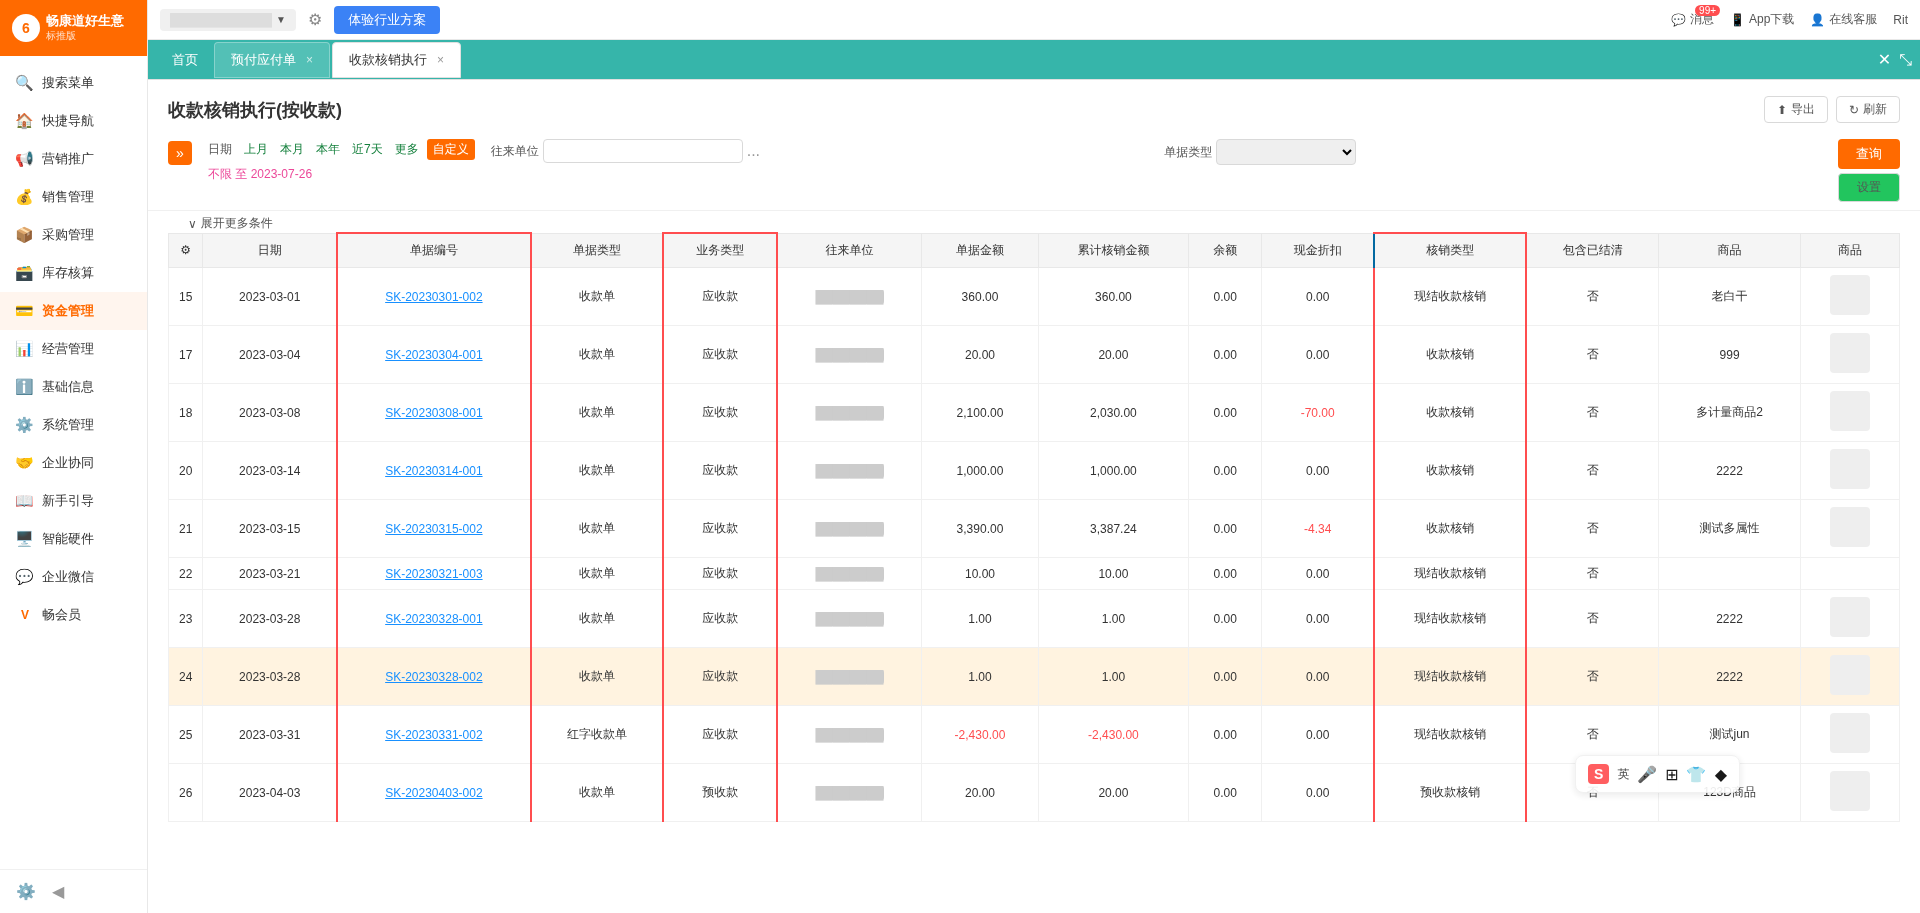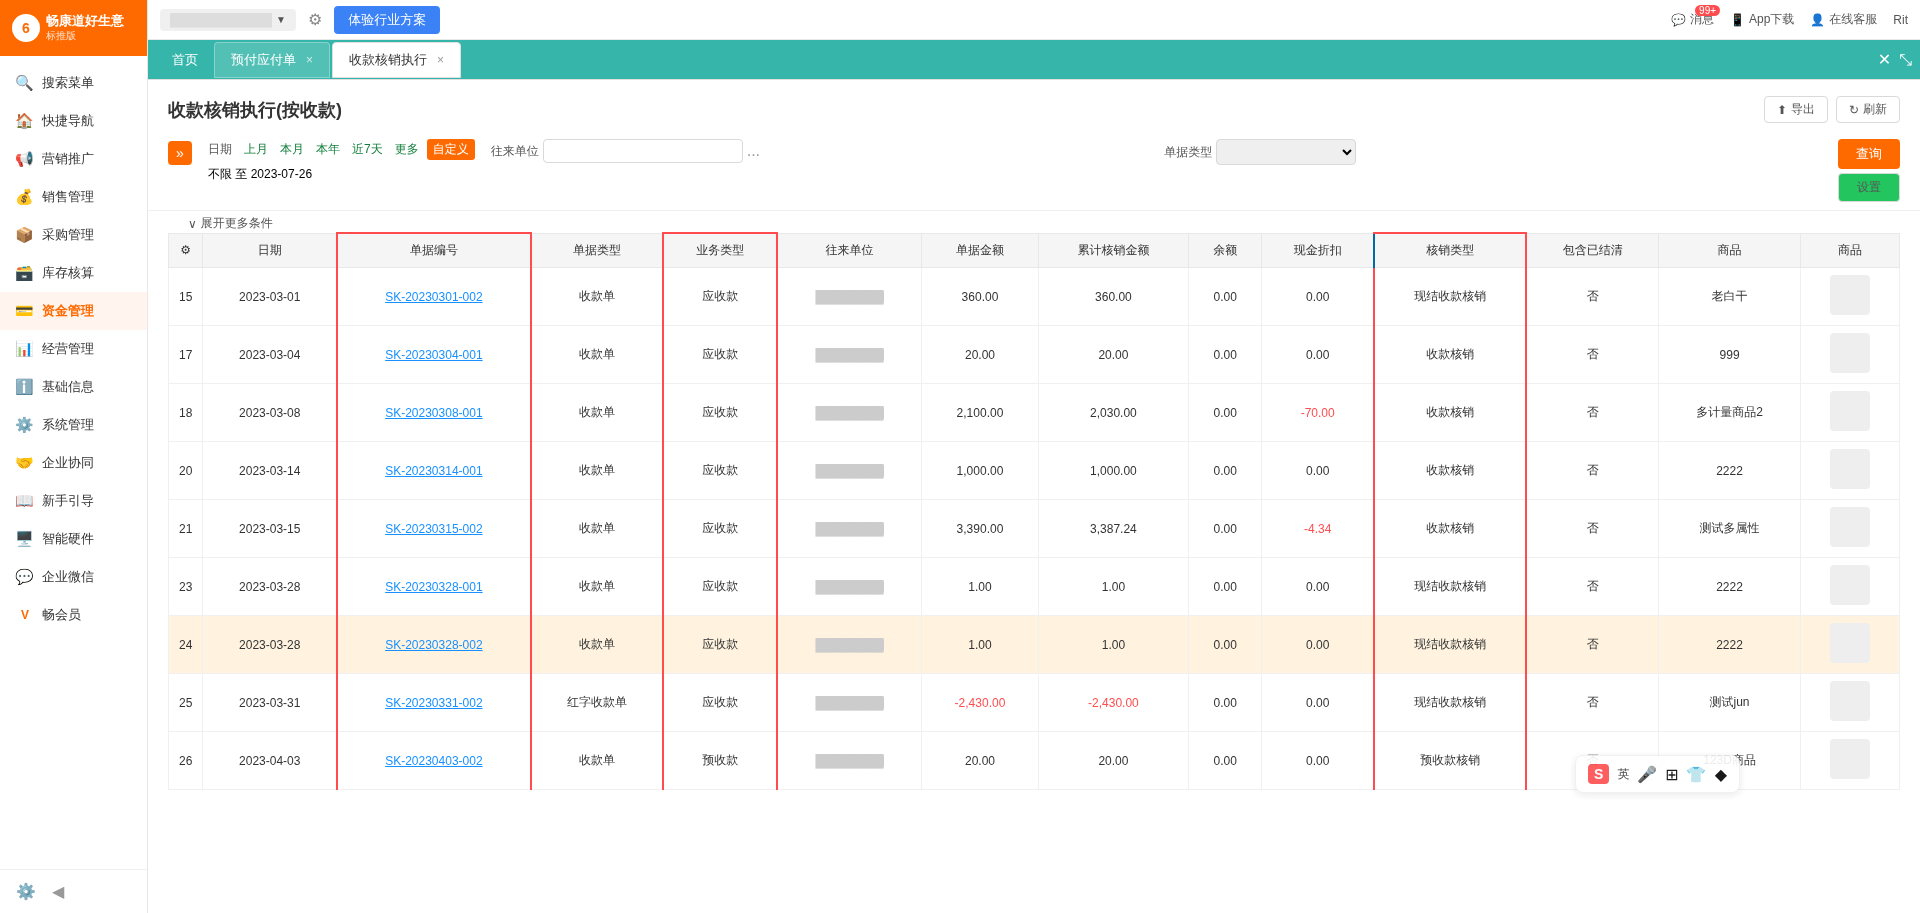--- a/index.html
+++ b/index.html
@@ -52,21 +52,21 @@
 
     
     .filter-bar { padding: 8px 20px; background: #fff; border-bottom: 1px solid #f0f0f0; display: flex; align-items: flex-start; gap: 16px; flex-wrap: wrap; }
     .filter-toggle { width: 24px; height: 24px; background: #ff6a00; border-radius: 4px; display: flex; align-items: center; justify-content: center; cursor: pointer; color: #fff; font-size: 14px; flex-shrink: 0; margin-top: 2px; }
     .filter-group { display: flex; flex-direction: column; gap: 4px; }
     .filter-label { font-size: 12px; color: #555; }
     .filter-row { display: flex; align-items: center; gap: 8px; }
     .filter-date-btns { display: flex; gap: 4px; }
     .date-btn { font-size: 12px; color: #15803d; cursor: pointer; padding: 2px 4px; }
     .date-btn.custom { color: #fff; background: #ff6a00; border-radius: 3px; padding: 2px 6px; }
-    .filter-date-range { font-size: 12px; color: #000000; margin-top: 2px; }
+    .filter-date-range { font-size: 12px; color: #ec4899; margin-top: 2px; }
     .filter-unit { display: flex; align-items: center; gap: 4px; flex: 1; }
     .filter-input { border: 1px solid #d9d9d9; border-radius: 4px; padding: 4px 8px; font-size: 12px; width: 200px; }
     .filter-dots { color: #999; font-size: 16px; cursor: pointer; }
     .filter-type { display: flex; align-items: center; gap: 4px; flex: 1; }
     .filter-select { border: 1px solid #d9d9d9; border-radius: 4px; padding: 4px 8px; font-size: 12px; min-width: 140px; }
     .btn-query { background: #ff6a00; color: #fff; border: none; border-radius: 4px; padding: 6px 18px; font-size: 13px; cursor: pointer; }
     .btn-settings { border: 1px solid #d9d9d9; background: #22c55e; border-radius: 4px; padding: 5px 14px; font-size: 12px; cursor: pointer; color: #555; }
     .expand-more { display: flex; align-items: center; gap: 4px; font-size: 12px; color: #555; cursor: pointer; margin: 4px 0 0 40px; }
 
     
@@ -368,20 +368,38 @@
     <td>0.00</td>
     <td class="negative">-4.34</td>
     <td style="border-left:2px solid #ff4d4f;border-right:2px solid #ff4d4f;">收款核销</td>
     <td>否</td>
     <td>测试多属性</td>
     <td>
       <div style="width:40px;height:40px;background:#eee;display:inline-block;border-radius:4px;"></div>
     </td>
   </tr>
             <tr>
+    <td>22</td>
+    <td>2023-03-21</td>
+    <td style="border-left:2px solid #ff4d4f;border-right:2px solid #ff4d4f;"><span class="link">SK-20230321-003</span></td>
+    <td>收款单</td>
+    <td style="border-left:2px solid #ff4d4f;border-right:2px solid #ff4d4f;">应收款</td>
+    <td><span style="background:#ccc;color:#ccc;border-radius:3px;">████████</span></td>
+    <td class="">10.00</td>
+    <td class="">10.00</td>
+    <td>0.00</td>
+    <td class="">0.00</td>
+    <td style="border-left:2px solid #ff4d4f;border-right:2px solid #ff4d4f;">现结收款核销</td>
+    <td>否</td>
+    <td></td>
+    <td>
+      
+    </td>
+  </tr>
+            <tr>
     <td>23</td>
     <td>2023-03-28</td>
     <td style="border-left:2px solid #ff4d4f;border-right:2px solid #ff4d4f;"><span class="link">SK-20230328-001</span></td>
     <td>收款单</td>
     <td style="border-left:2px solid #ff4d4f;border-right:2px solid #ff4d4f;">应收款</td>
     <td><span style="background:#ccc;color:#ccc;border-radius:3px;">████████</span></td>
     <td class="">1.00</td>
     <td class="">1.00</td>
     <td>0.00</td>
     <td class="">0.00</td>

